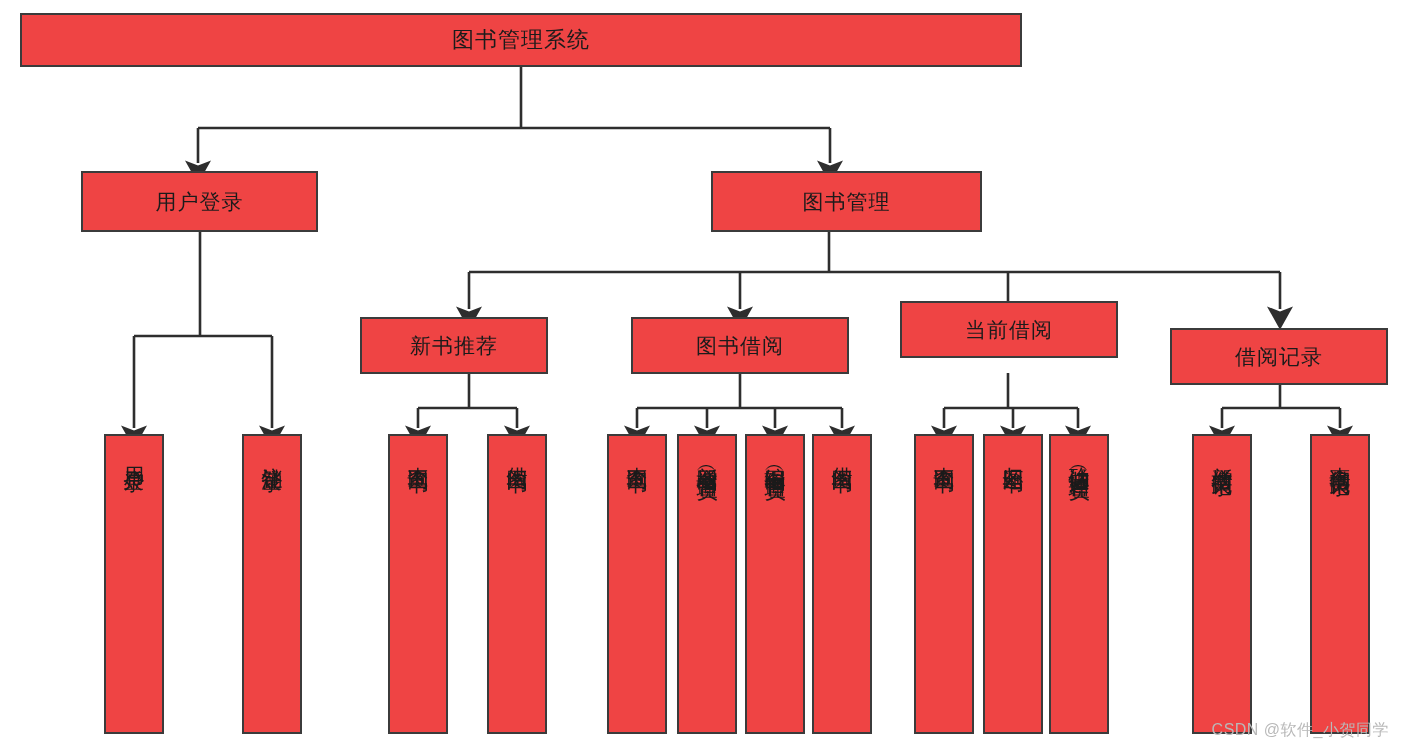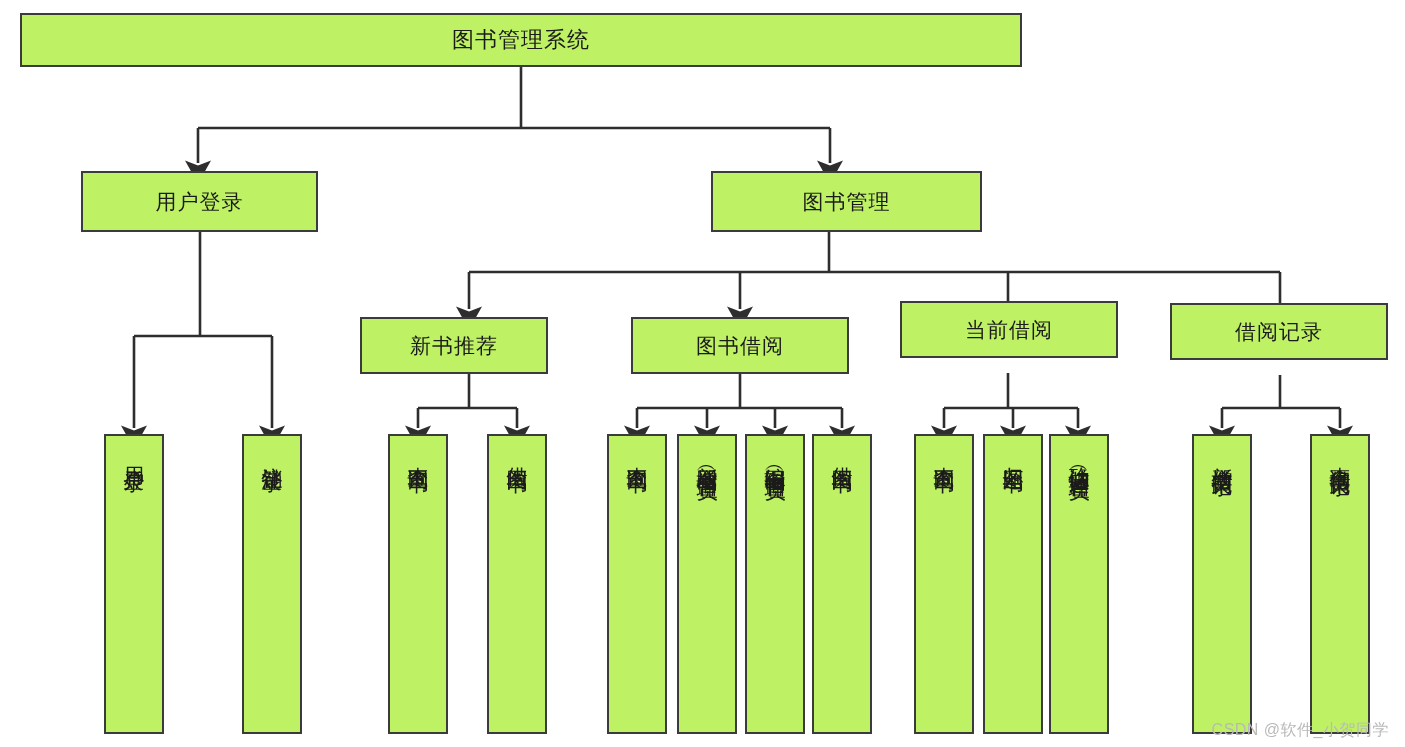--- a/index.html
+++ b/index.html
@@ -8,21 +8,21 @@
     background:#ffffff;
     font-family:"Liberation Sans","DejaVu Sans",sans-serif;
     overflow:hidden;
   }
   #stage{position:relative;width:1405px;height:747px;}
   svg.edges{position:absolute;left:0;top:0;width:1405px;height:747px;pointer-events:none;}
 
   .node{
     position:absolute;
     box-sizing:border-box;
-    background:#bef264;
+    background:#ef4444;
     border:2px solid #3b3b3b;
     display:flex;
     align-items:center;
     justify-content:center;
     color:#1b1b1b;
   }
   .node .label{
     font-size:21px;
     letter-spacing:1px;
     white-space:nowrap;
@@ -121,21 +121,21 @@
 
   <div class="node" style="left:360px;top:317px;width:188px;height:57px;">
     <span class="label">新书推荐</span>
   </div>
   <div class="node" style="left:631px;top:317px;width:218px;height:57px;">
     <span class="label">图书借阅</span>
   </div>
   <div class="node" style="left:900px;top:301px;width:218px;height:57px;">
     <span class="label">当前借阅</span>
   </div>
-  <div class="node" style="left:1170px;top:303px;width:218px;height:57px;">
+  <div class="node" style="left:1170px;top:328px;width:218px;height:57px;">
     <span class="label">借阅记录</span>
   </div>
 
   <div class="node leaf" style="left:104px;top:434px;width:60px;height:300px;">
     <span class="label">用户登录</span>
   </div>
   <div class="node leaf" style="left:242px;top:434px;width:60px;height:300px;">
     <span class="label">注销登录</span>
   </div>
 

